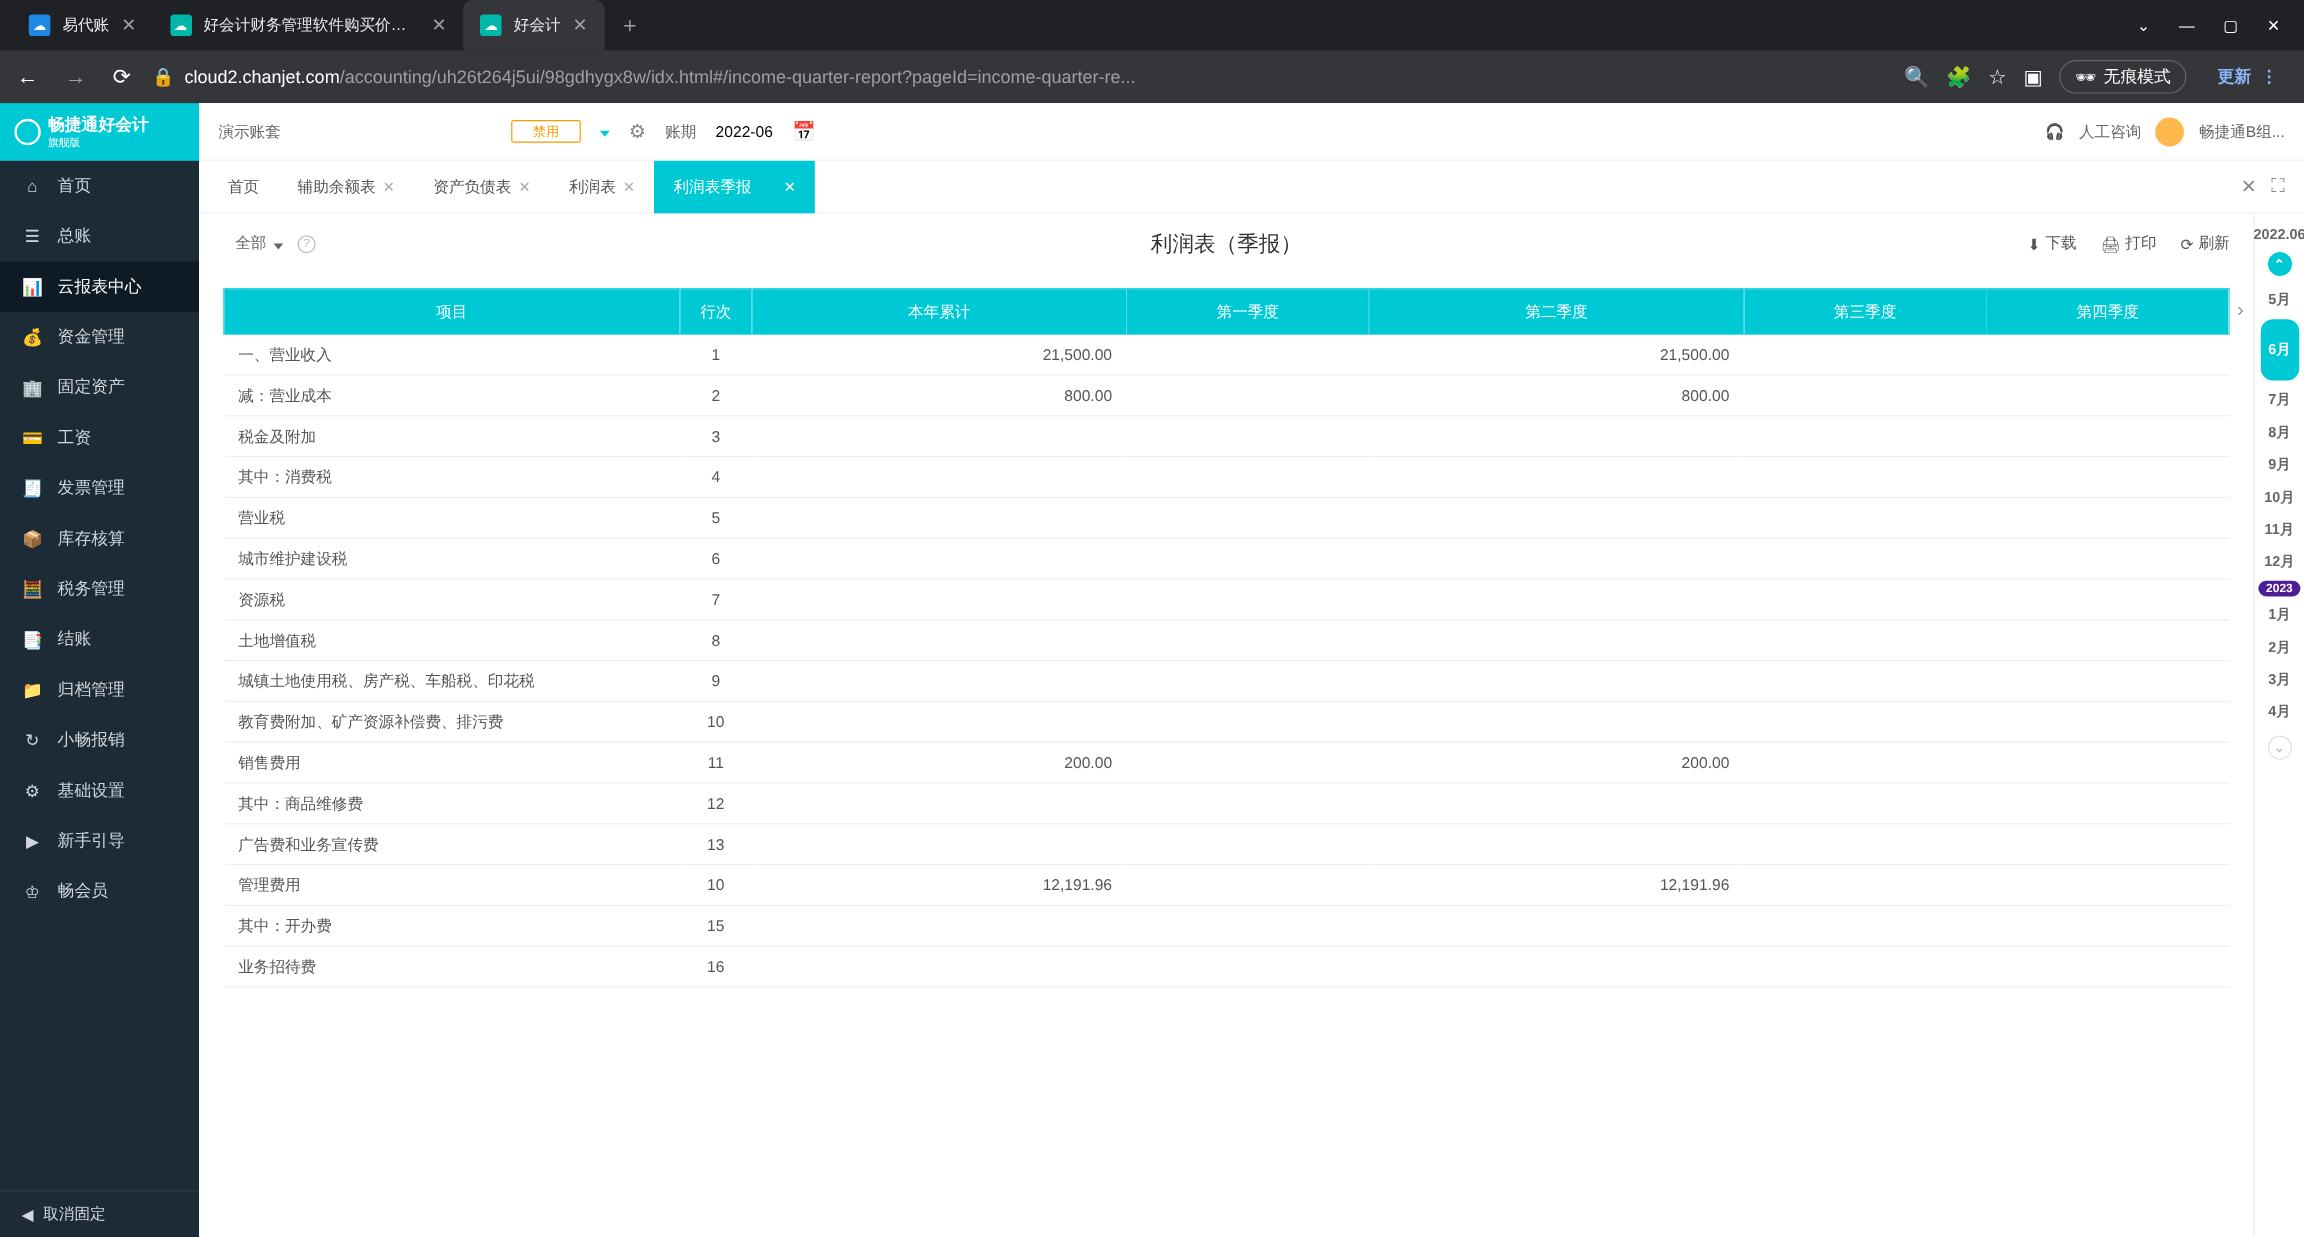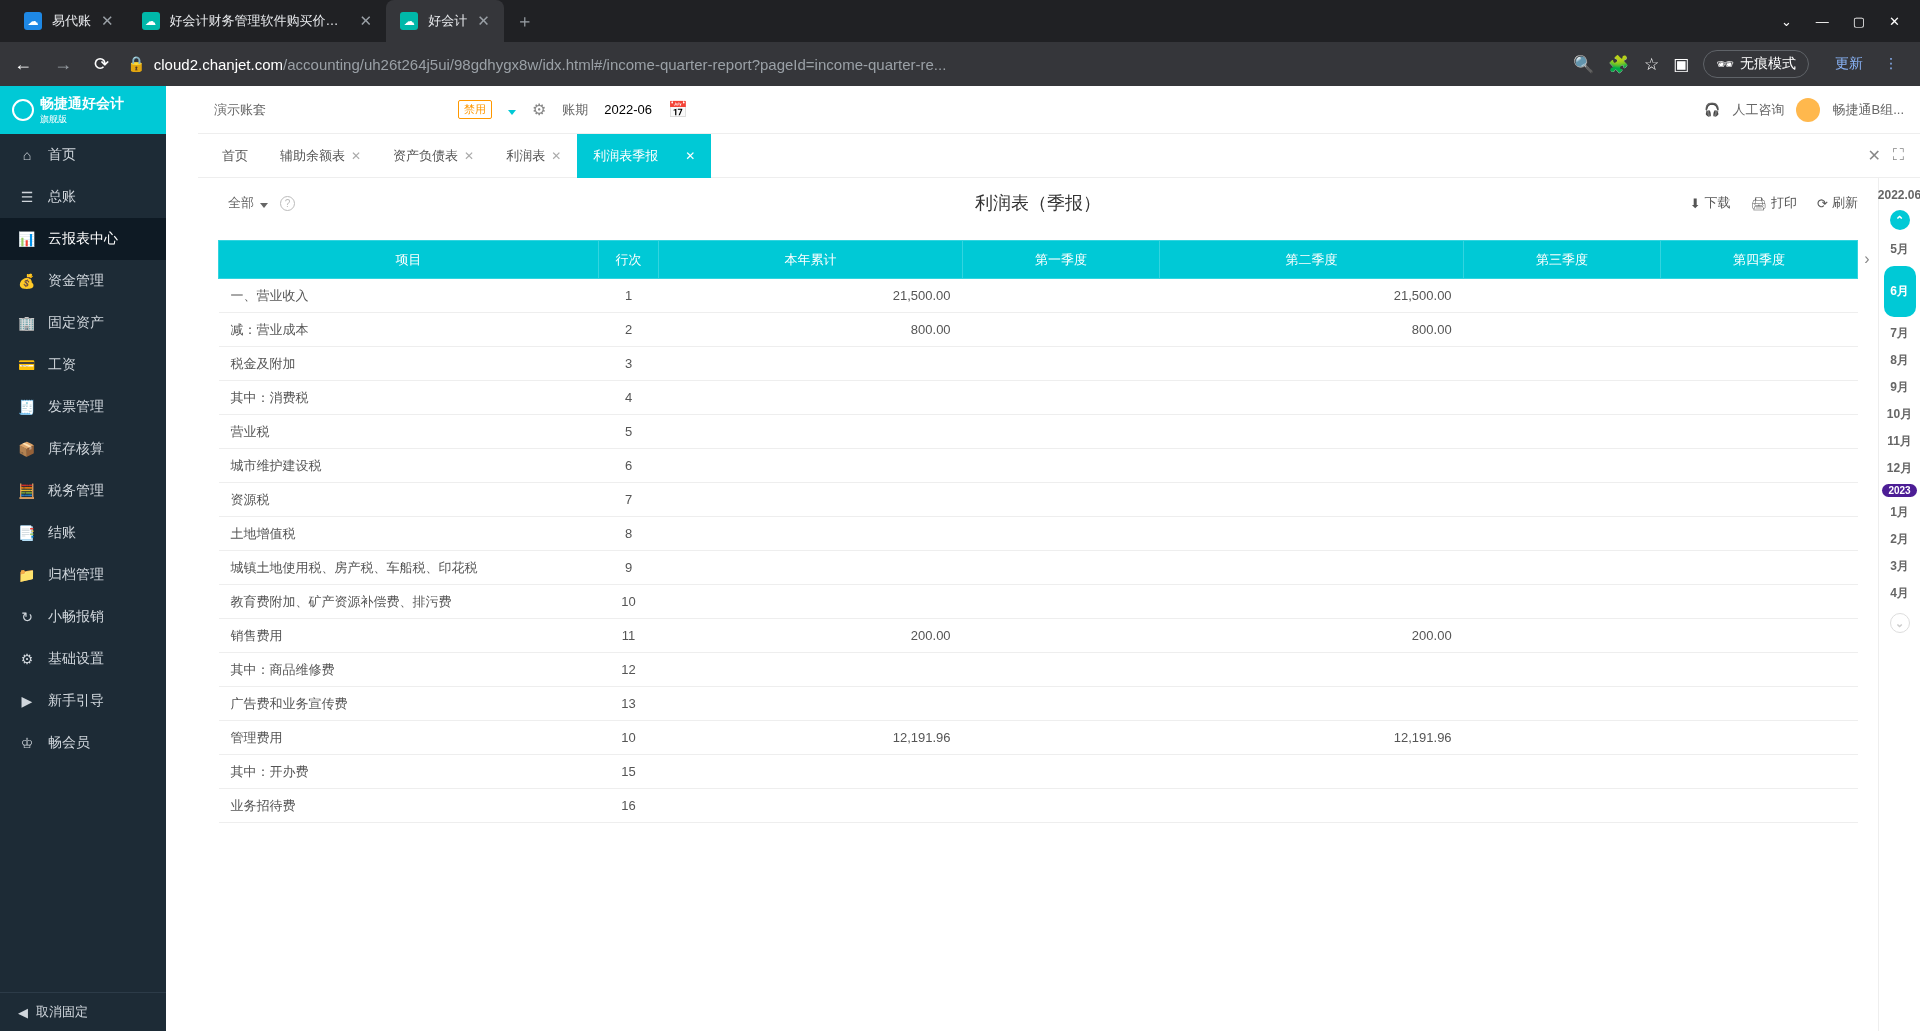--- a/index.html
+++ b/index.html
@@ -20,43 +20,43 @@
     .toolbar { display: flex; align-items: center; height: 44px; background: #35363a; padding: 0 10px; gap: 14px; }
     .nav-btn { color: #9aa0a6; font-size: 18px; cursor: pointer; padding: 4px; }
     .nav-btn.enabled { color: #fff; }
     .url-area { display: flex; align-items: center; flex: 1; gap: 8px; color: #9aa0a6; font-size: 15px; min-width: 0; }
     .lock-icon { color: #9aa0a6; }
     .url-text { color: #fff; white-space: nowrap; overflow: hidden; }
     .url-text .dim { color: #9aa0a6; }
     .toolbar-right { display: flex; align-items: center; gap: 14px; color: #fff; font-size: 14px; }
     .toolbar-icon { color: #fff; font-size: 17px; }
     .incognito-badge { display: flex; align-items: center; gap: 6px; border: 1px solid #5f6368; border-radius: 16px; padding: 4px 12px; }
-    .update-btn { color: #8ab4f8; padding: 4px 12px; display: flex; gap: 21px; }
+    .update-btn { color: #8ab4f8; padding: 4px 12px; display: flex; gap: 8px; font-weight: bold; }
     
     
     .app { display: flex; height: calc(1031px - 86px); }
     
     
     .sidebar { width: 166px; background: #1d2b36; color: #fff; display: flex; flex-direction: column; }
     .logo-area { background: #00c9d6; height: 48px; display: flex; align-items: center; padding: 0 12px; gap: 6px; }
     .logo-icon { width: 22px; height: 22px; border: 2px solid #fff; border-radius: 50%; position: relative; }
     .logo-text { font-size: 14px; font-weight: bold; }
     .logo-sub { font-size: 9px; }
     .sidebar-items { flex: 1; overflow-y: auto; }
     .sidebar-item { display: flex; align-items: center; height: 42px; padding: 0 18px; gap: 12px; cursor: pointer; font-size: 14px; color: #d0d6dc; }
     .sidebar-item.active { background: #0e1a24; color: #fff; }
     .sidebar-icon { width: 18px; text-align: center; }
     .sidebar-footer { border-top: 1px solid #2c3b48; padding: 10px 18px; display: flex; align-items: center; gap: 8px; font-size: 13px; color: #d0d6dc; cursor: pointer; }
     
     
-    .main { flex: 1; display: flex; flex-direction: column; background: #f5f7fa; min-width: 0; margin-left: 32px; }
+    .main { flex: 1; display: flex; flex-direction: column; background: #f5f7fa; min-width: 0; }
     
     .top-bar { background: #fff; height: 48px; display: flex; align-items: center; padding: 0 16px; gap: 16px; border-bottom: 1px solid #eee; }
     .account-text { font-size: 13px; color: #666; }
-    .disable-badge { border: 1px solid #ff9800; color: #ff9800; font-size: 11px; padding: 1px 5px; border-radius: 2px; }
+    .disable-badge { border: 1px solid #ff9800; color: #ff9800; font-size: 11px; padding: 1px 17px; border-radius: 2px; }
     .gear-icon { color: #888; cursor: pointer; }
     .period-label { font-size: 13px; color: #666; }
     .period-value { font-size: 13px; color: #000000; }
     .cal-icon { color: #00c9d6; }
     .top-bar-right { margin-left: auto; display: flex; align-items: center; gap: 12px; font-size: 13px; color: #666; cursor: pointer; }
     .user-avatar { width: 24px; height: 24px; background: #ffb84d; border-radius: 50%; }
     
     .tab-bar { background: #fff; display: flex; align-items: center; height: 44px; padding: 0 8px; border-bottom: 1px solid #eee; }
     .page-tab { padding: 0 16px; height: 44px; display: flex; align-items: center; gap: 6px; font-size: 13px; color: #555; cursor: pointer; }
     .page-tab.active { background: #00c9d6; color: #fff; gap: 27px; }

